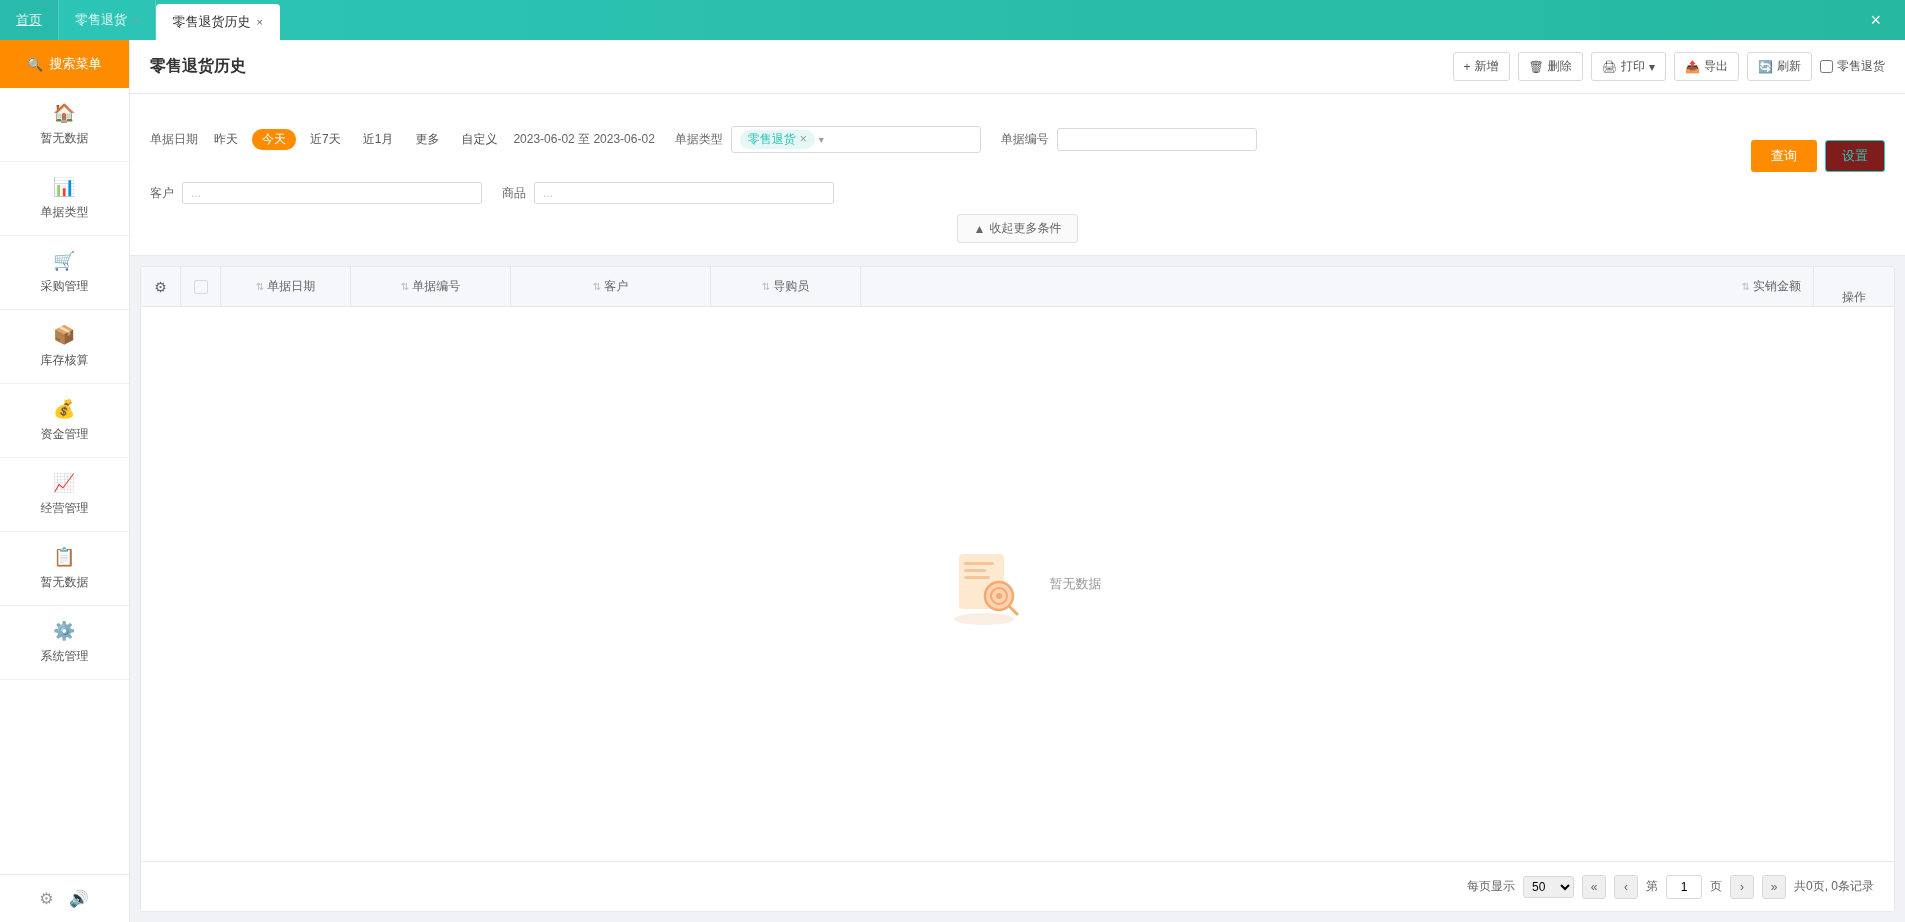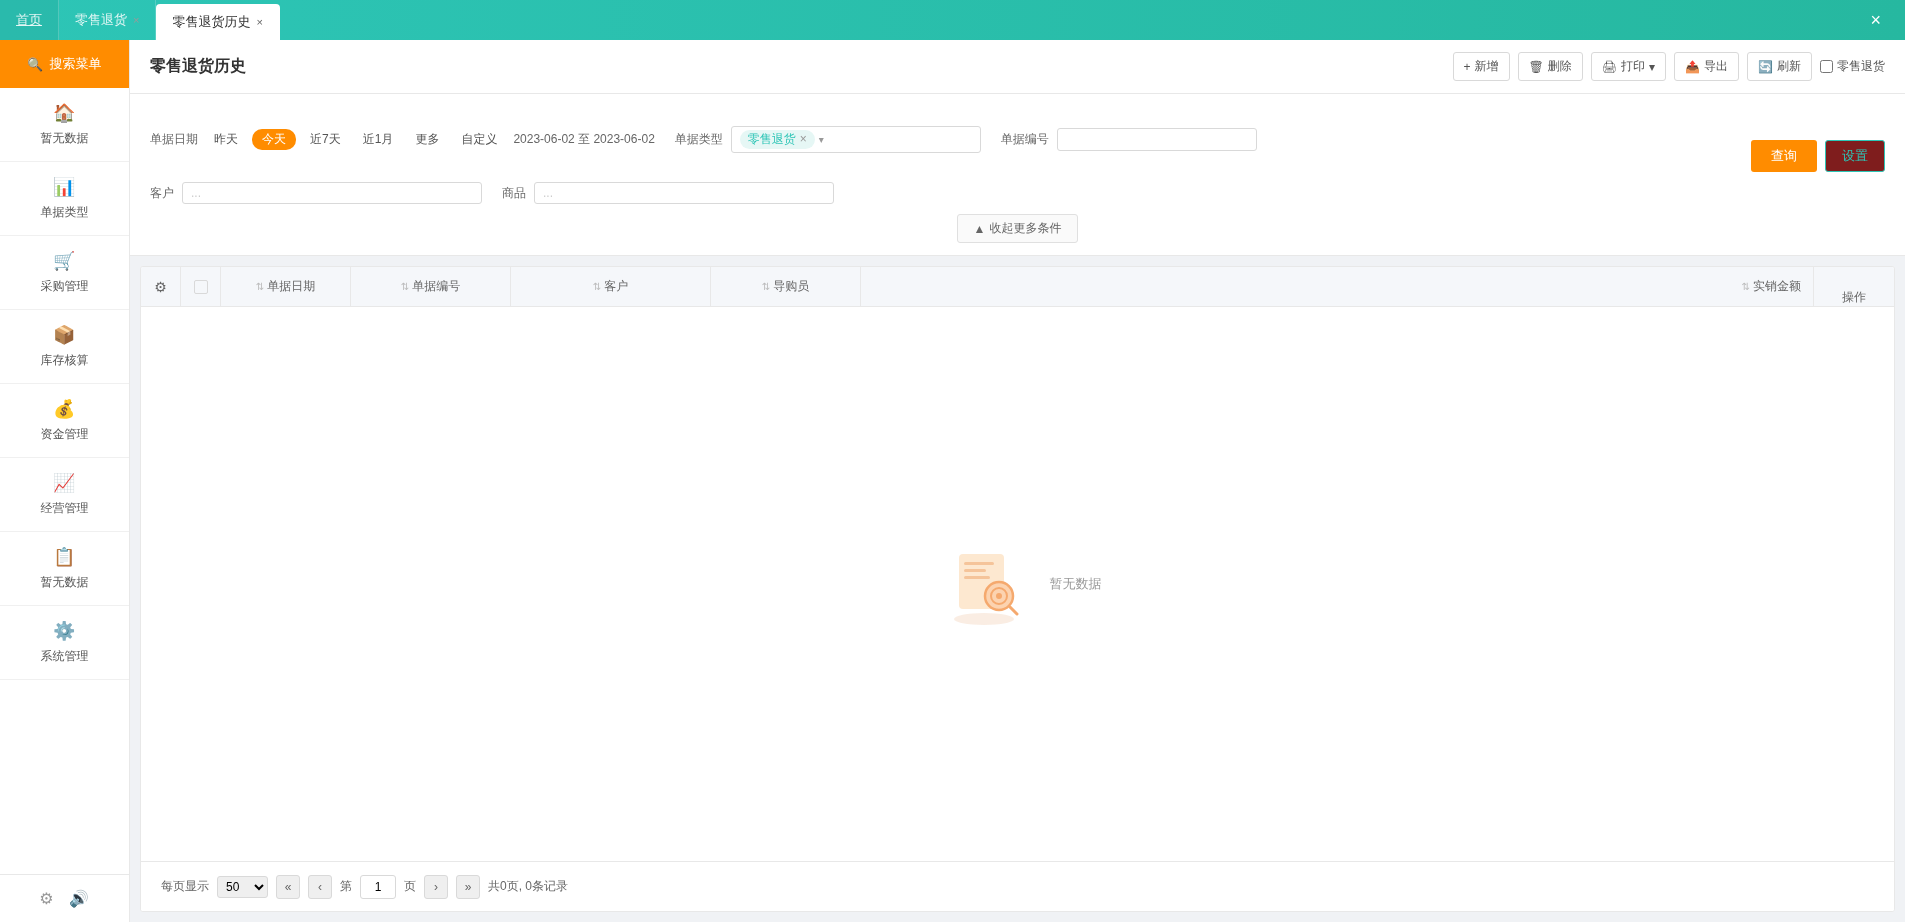--- a/index.html
+++ b/index.html
@@ -71,21 +71,21 @@
     .th.ops-th { width: 80px; border-right: none; align-items: flex-end; }
     .checkbox { width: 14px; height: 14px; border: 1px solid #d9d9d9; border-radius: 2px; cursor: pointer; }
     .gear-icon-sm { font-size: 14px; color: #666; cursor: pointer; }
 
     
     .empty-state { flex: 1; display: flex; flex-direction: row; align-items: center; justify-content: center; gap: 16px; }
     .empty-icon { width: 100px; height: 100px; position: relative; }
     .empty-text { color: #999; font-size: 13px; }
 
     
-    .pagination { height: 50px; display: flex; align-items: center; justify-content: flex-start; padding: 7px 20px; gap: 8px; border-top: 1px solid #e8e8e8; flex-shrink: 0; font-size: 12px; color: #666; background: #fff; }
+    .pagination { height: 50px; display: flex; align-items: center; justify-content: flex-end; padding: 7px 20px; gap: 8px; border-top: 1px solid #e8e8e8; flex-shrink: 0; font-size: 12px; color: #666; background: #fff; }
     .page-size-select { border: 1px solid #d9d9d9; border-radius: 3px; padding: 2px 4px; font-size: 12px; }
     .page-nav-btn { width: 24px; height: 24px; display: flex; align-items: center; justify-content: center; border: 1px solid #d9d9d9; border-radius: 3px; cursor: pointer; color: #666; font-size: 12px; }
     .page-input { width: 36px; height: 24px; text-align: center; border: 1px solid #d9d9d9; border-radius: 3px; font-size: 12px; }
   </style>
 </head>
 <body>
 
 <div class="top-bar">
   <div class="top-bar-tabs">
     <div class="tab home">

